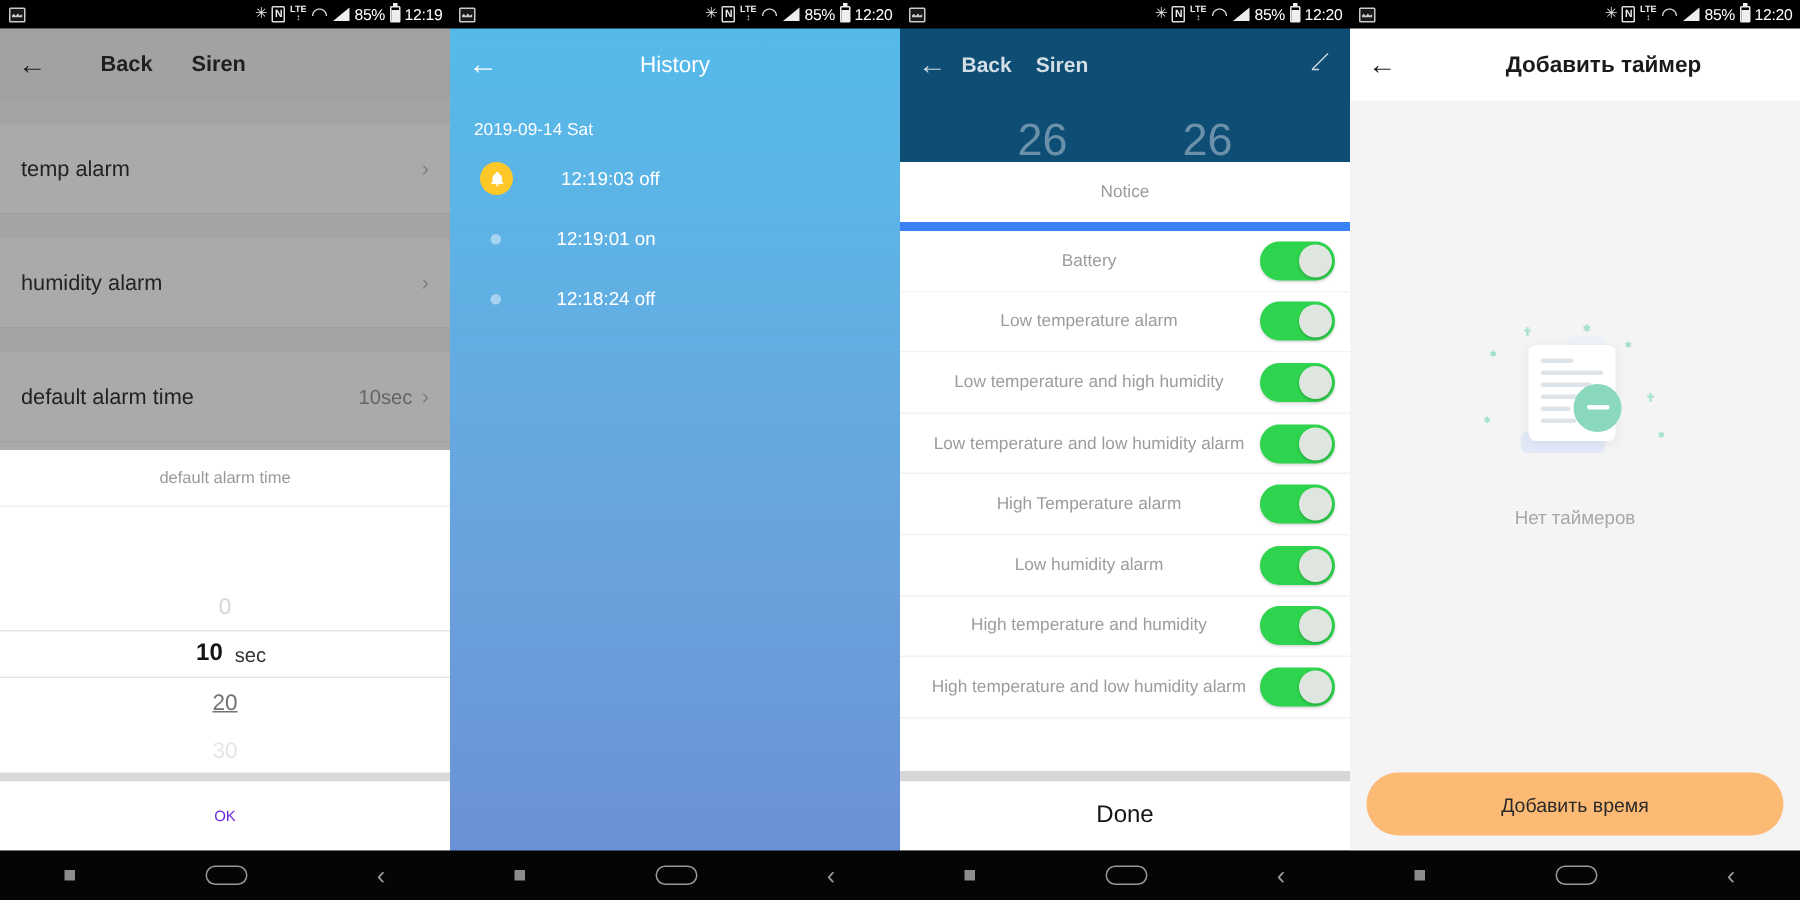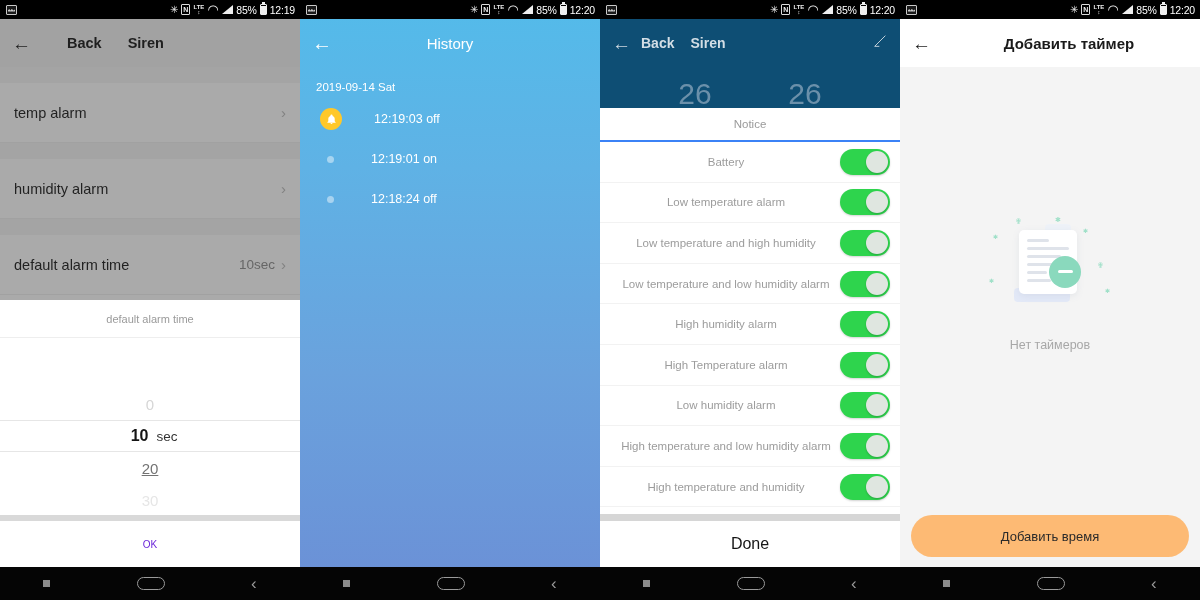--- a/index.html
+++ b/index.html
@@ -138,22 +138,22 @@
   .p3-edit svg { width: 16px; height: 16px; stroke: #cdd8e1; fill: none; stroke-width: 1.4; }
   .p3-bignums {
     display: flex; justify-content: space-around; padding: 0 40px;
     font-size: 30px; color: #6b90aa; font-weight: 400; margin-top: 10px;
   }
   .p3-sheet {
     position: absolute; left: 0; right: 0; top: 108px; bottom: 33px;
     background: #fff; display: flex; flex-direction: column; z-index: 5;
   }
   .sheet-title {
-    height: 34px; display: flex; align-items: center; justify-content: center;
-    font-size: 11.5px; color: #9a9a9a; border-bottom: 2px solid #3b82f6;
+    height: 46px; display: flex; align-items: center; justify-content: center;
+    font-size: 11.5px; color: #9a9a9a; border-bottom: 6px solid #3b82f6;
   }
   .sheet-scroll { flex: 1; overflow: hidden; position: relative; }
   .notice-row {
     height: 40.6px; display: flex; align-items: center; justify-content: center;
     position: relative; border-bottom: 1px solid #f2f2f2; background: #fff;
   }
   .notice-label { font-size: 11.5px; color: #9c9c9c; padding: 0 62px 0 14px; text-align: center; }
   .toggle {
     position: absolute; right: 10px; top: 50%; transform: translateY(-50%);
     width: 50px; height: 26px; border-radius: 13px; background: #2ed44d;
@@ -409,37 +409,33 @@
         </div>
         <div class="notice-row">
           <span class="notice-label">Low temperature and high humidity</span>
           <span class="toggle"></span>
         </div>
         <div class="notice-row">
           <span class="notice-label">Low temperature and low humidity alarm</span>
           <span class="toggle"></span>
         </div>
         <div class="notice-row">
-          <span class="notice-label">High humidity alarm</span>
-          <span class="toggle"></span>
-        </div>
-        <div class="notice-row">
           <span class="notice-label">High Temperature alarm</span>
           <span class="toggle"></span>
         </div>
         <div class="notice-row">
           <span class="notice-label">Low humidity alarm</span>
           <span class="toggle"></span>
         </div>
         <div class="notice-row">
+          <span class="notice-label">High temperature and humidity</span>
+          <span class="toggle"></span>
+        </div>
+        <div class="notice-row">
           <span class="notice-label">High temperature and low humidity alarm</span>
-          <span class="toggle"></span>
-        </div>
-        <div class="notice-row">
-          <span class="notice-label">High temperature and humidity</span>
           <span class="toggle"></span>
         </div>
       </div>
       <div class="sheet-grab"></div>
       <div class="sheet-done">Done</div>
     </div>
 
     <div class="navbar">
       <span class="nav-recent"></span>
       <span class="nav-home"></span>

